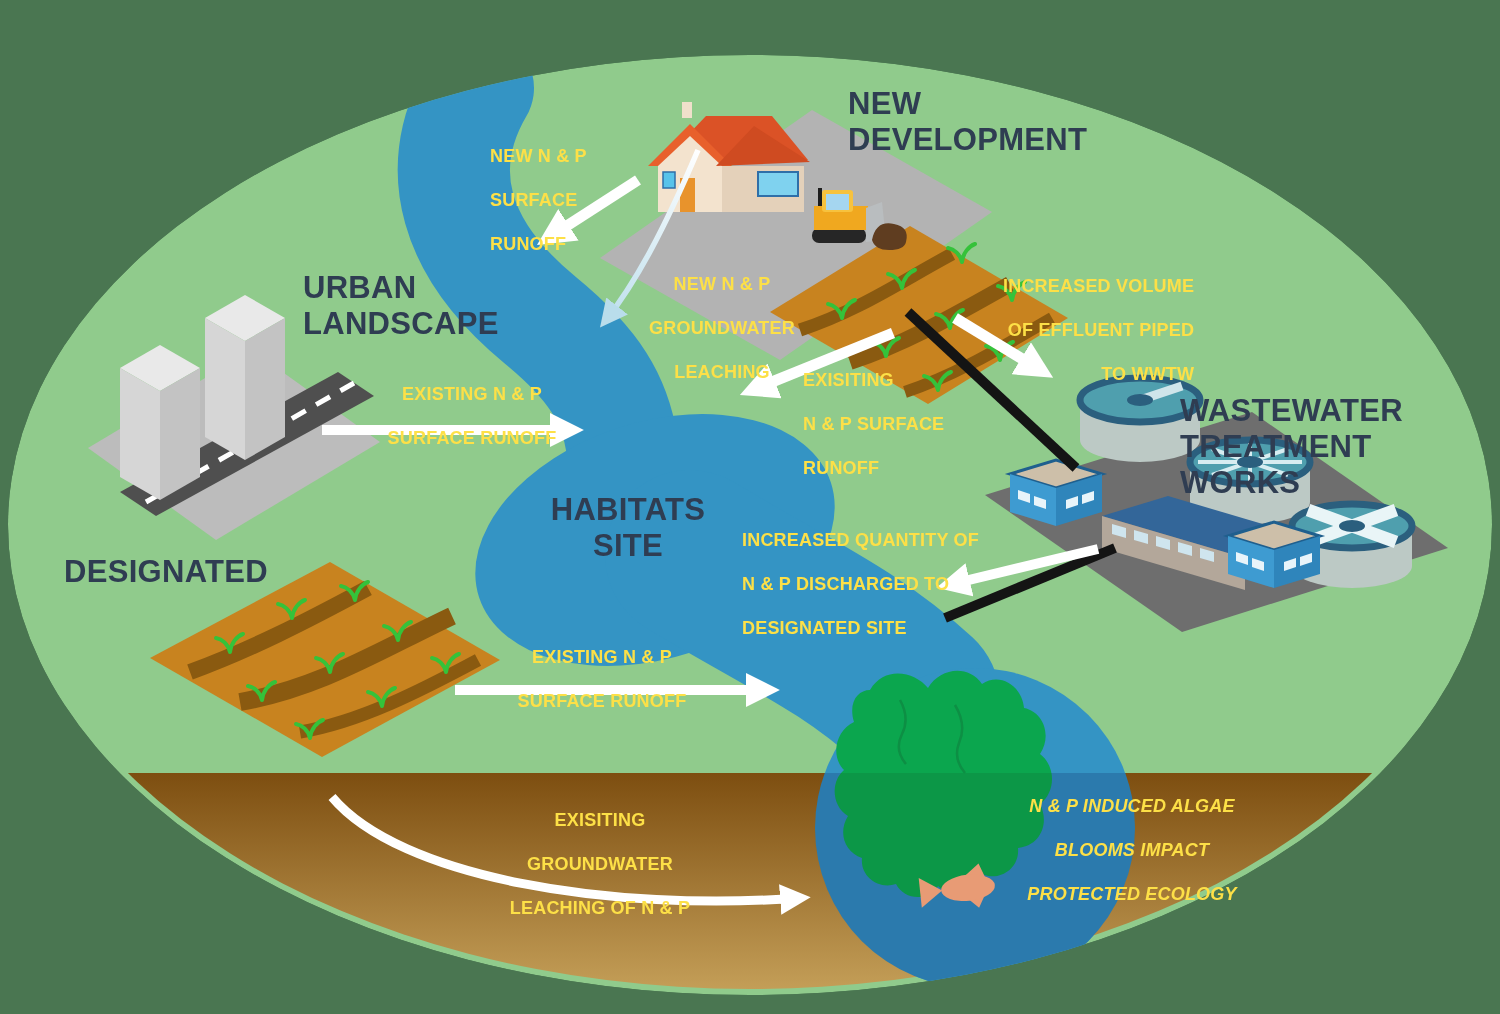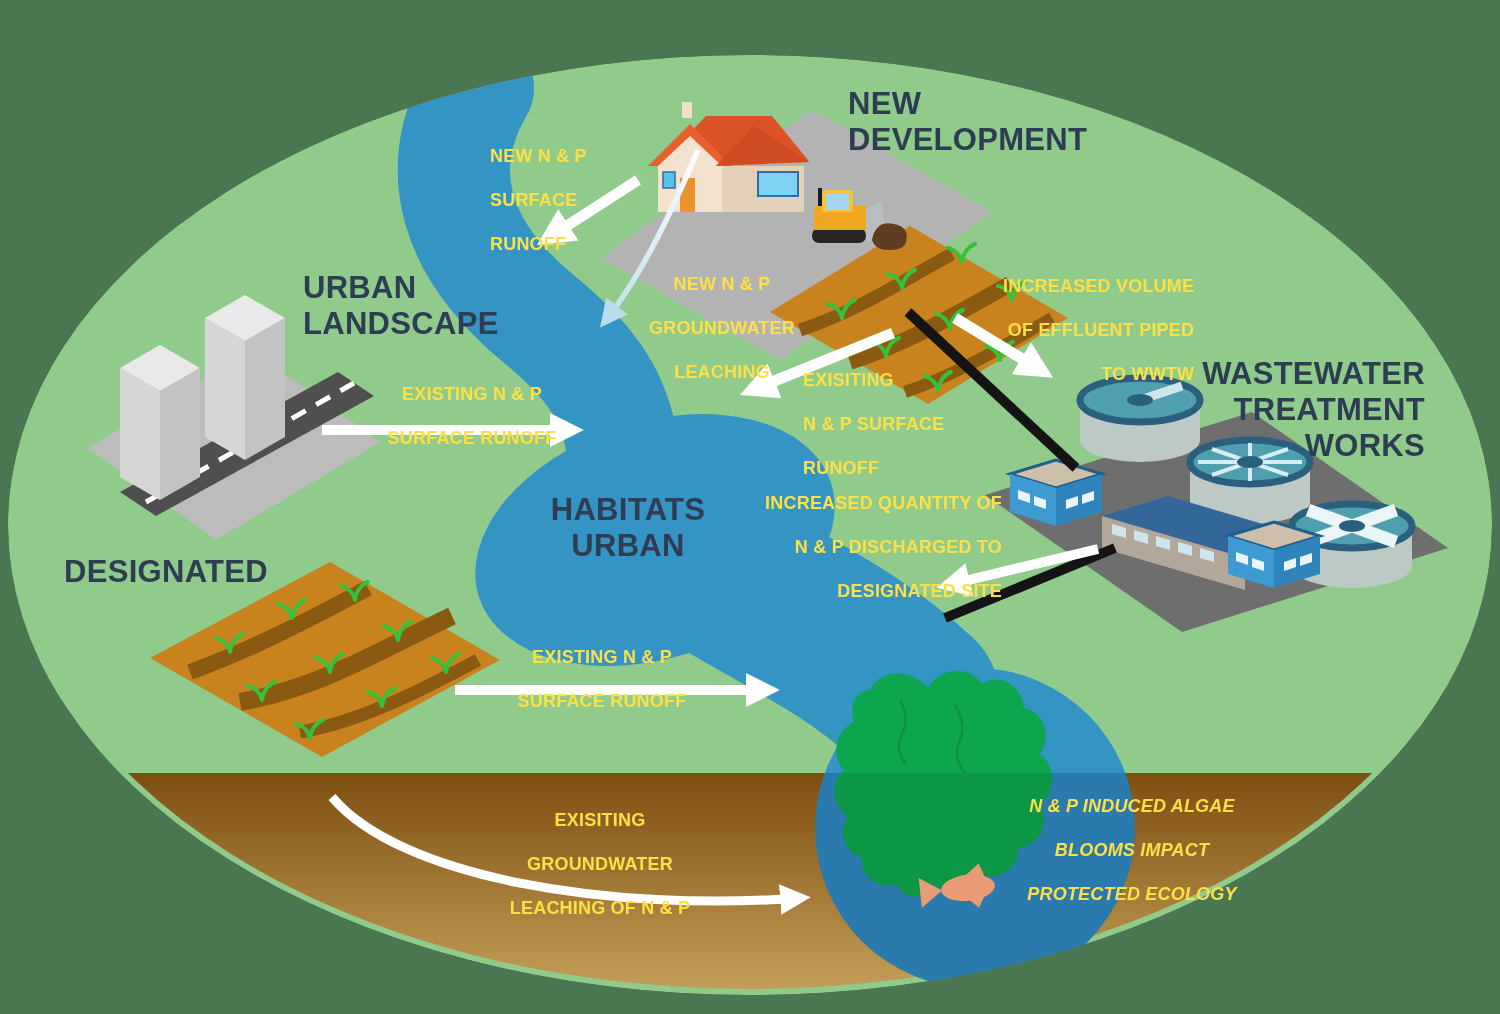--- a/index.html
+++ b/index.html
@@ -2,21 +2,21 @@
 <html><head>
 <meta charset="utf-8">
 <style>
   html,body{margin:0;padding:0;background:#4a7651;}
   .stage{position:relative;width:1500px;height:1014px;overflow:hidden;
          font-family:"Liberation Sans", sans-serif;}
   .stage svg{position:absolute;left:0;top:0;}
   .lbl{position:absolute;white-space:pre-line;pointer-events:none;}
   .lbl-title{font-size:31px;font-weight:700;line-height:36px;color:#2f3d52;letter-spacing:.3px;}
   .lbl-flow{font-size:18px;font-weight:700;line-height:44px;color:#fde047;letter-spacing:.2px;}
-  .ta-c{text-align:center;} .ta-r{text-align:right;}
+  .ta-c{text-align:center;} .ta-r{text-align:left;margin-top:37px;}
 </style>
 </head>
 <body>
 
 <div class="stage">
 
 <svg width="1500" height="1014" viewBox="0 0 1500 1014">
   <defs>
     <clipPath id="clipEllipse">
           <ellipse cx="750" cy="525" rx="742" ry="470"></ellipse>
@@ -220,21 +220,21 @@
 </svg>
 
 <div class="lbl lbl-title" style="left:812px;top:86px;margin-left:36px;">NEW
 DEVELOPMENT</div>
 <div class="lbl lbl-title" style="left:303px;top:270px;">URBAN
 LANDSCAPE</div>
 <div class="lbl lbl-title ta-r" style="left:1180px;top:356px;width:245px;">WASTEWATER
 TREATMENT
 WORKS</div>
 <div class="lbl lbl-title ta-c" style="left:528px;top:492px;width:200px;">HABITATS
-URBAN</div>
+SITE</div>
 <div class="lbl lbl-title" style="left:64px;top:554px;">DESIGNATED</div>
 
 <div class="lbl lbl-flow" style="left:490px;top:134px;">NEW N &amp; P
 SURFACE
 RUNOFF</div>
 <div class="lbl lbl-flow ta-c" style="left:622px;top:262px;width:200px;">NEW N &amp; P
 GROUNDWATER
 LEACHING</div>
 <div class="lbl lbl-flow ta-c" style="left:347px;top:372px;width:250px;">EXISTING N &amp; P
 SURFACE RUNOFF</div>

